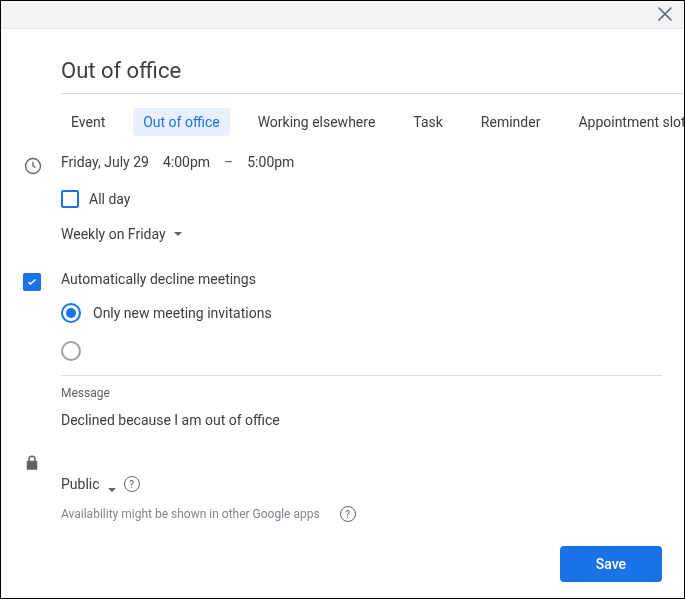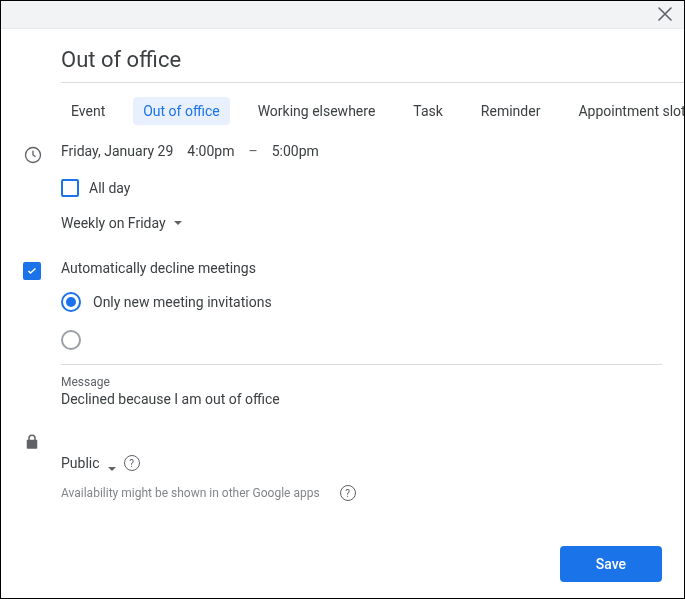--- a/index.html
+++ b/index.html
@@ -25,21 +25,21 @@
     top: 4px;
     width: 18px;
     height: 18px;
     cursor: pointer;
     display: flex;
     align-items: center;
     justify-content: center;
     color: #5f6368;
   }
   .content {
-    padding: 12px 22px 0 22px;
+    padding: 23px 22px 0 22px;
   }
   .row {
     display: flex;
     align-items: flex-start;
   }
   .icon-col {
     width: 38px;
     flex: 0 0 38px;
     display: flex;
     justify-content: flex-start;
@@ -160,21 +160,21 @@
     color: #9aa0a6;
     margin-top: 2px;
   }
   .divider {
     border-top: 1px solid #dadce0;
     margin: 4px 0 10px 0;
   }
   .msg-label {
     font-size: 12px;
     color: #5f6368;
-    margin-bottom: 2px;
+    margin-bottom: 12px;
   }
   .msg-text {
     font-size: 14px;
     color: #3c4043;
   }
   .visibility-row {
     display: flex;
     align-items: center;
     gap: 8px;
     font-size: 14px;
@@ -243,21 +243,21 @@
 
   <div class="row">
     <div class="icon-col">
       <svg width="20" height="20" viewBox="0 0 24 24" fill="none" stroke="#5f6368" stroke-width="1.6">
           <circle cx="12" cy="12" r="9"></circle>
           <path d="M12 7v5l3 2"></path>
         </svg>
     </div>
     <div class="main-col">
       <div class="datetime">
-        <span>Friday, January 29</span>
+        <span>Friday, July 29</span>
         <span>4:00pm</span>
         <span class="dash">–</span>
         <span>5:00pm</span>
       </div>
       <div class="allday-row">
         <span class="checkbox"></span>
         <span>All day</span>
       </div>
       <div class="recurrence">
         <span>Weekly on Friday</span>

